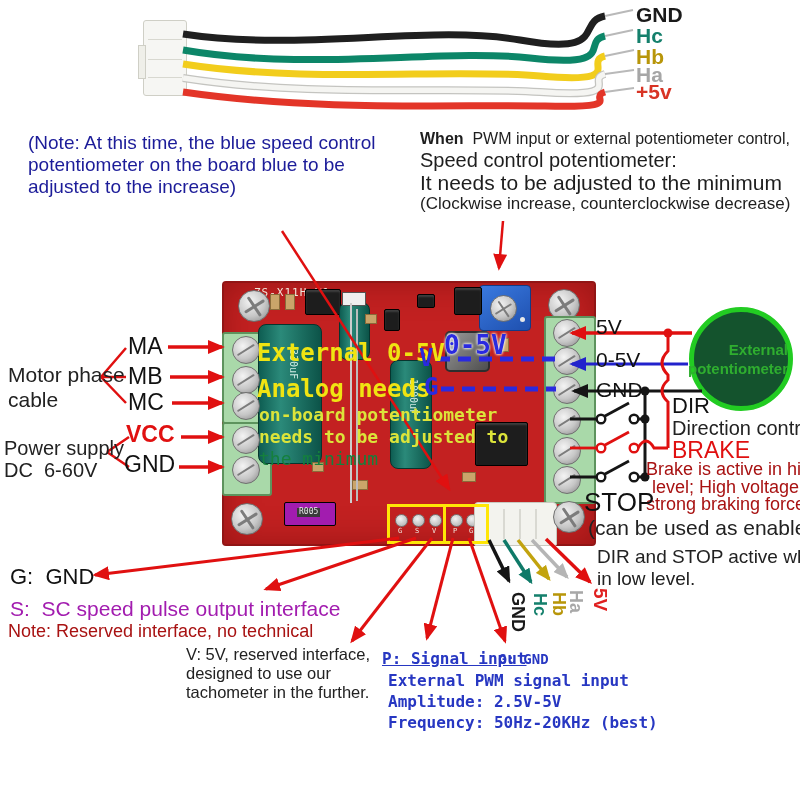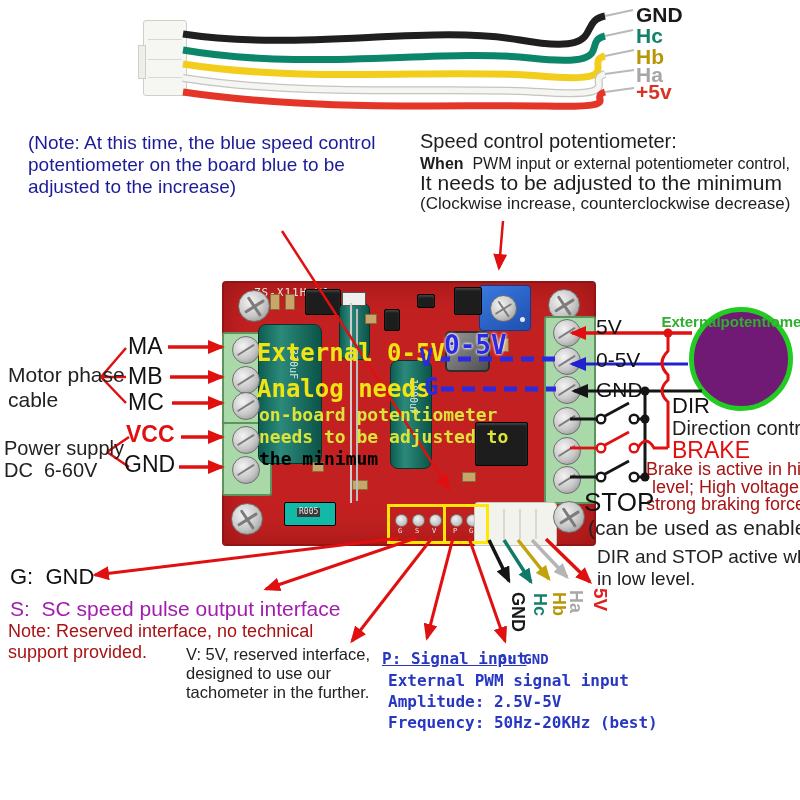--- a/index.html
+++ b/index.html
@@ -24,22 +24,22 @@
   .cap span{color:#cfe9e2;font-family:"DejaVu Sans Mono",monospace;font-size:10px;
          transform:rotate(90deg);transform-origin:left top;white-space:nowrap;}
   .ic{background:#1d1d1d;border:1px solid #000;border-radius:2px;box-shadow:inset 0 2px 2px rgba(255,255,255,.15);}
   .smd{background:#caa56a;border:1px solid #8a6b3a;}
   .ybox{border:3px solid #ffe606;background:transparent;z-index:3;}
   .pad{width:11px;height:11px;border-radius:50%;border:1px solid #777;
        background:radial-gradient(circle at 40% 35%,#f2f2f2,#a9a9a9);}
   .padlbl{color:#f2e9e0;font-size:7px;font-family:"DejaVu Sans Mono",monospace;}
   
   #extpot{position:absolute;left:689px;top:307px;width:94px;height:94px;z-index:3;
-          border:5px solid #22cc22;border-radius:50%;background:#701a75;
-          display:flex;flex-direction:row;align-items:flex-start;justify-content:center;}
+          border:5px solid #22cc22;border-radius:50%;background:#14532d;
+          display:flex;flex-direction:column;align-items:flex-end;justify-content:center;}
   #extpot div{color:#2fae2f;font-size:15px;font-weight:600;line-height:19px;}
   .rot{transform:rotate(90deg);transform-origin:left top;}
 </style>
 </head>
 <body>
 <div id="stage">
 
 <div class="t" style="left:143px;top:20px;width:42px;height:74px;background:#f6f6f3;border:1px solid #cfcfc6;border-radius:3px;z-index:2;">
   <div style="position:absolute;left:4px;top:18px;width:34px;height:1px;background:#d8d8d0;"></div>
   <div style="position:absolute;left:4px;top:38px;width:34px;height:1px;background:#d8d8d0;"></div>
@@ -79,21 +79,21 @@
   <div class="ic" style="left:230px;top:4px;width:26px;height:26px;"></div>
   <div class="ic" style="left:251px;top:139px;width:51px;height:42px;"></div>
   <div style="left:221px;top:48px;width:41px;height:37px;background:linear-gradient(135deg,#9a9a9a,#4e4e4e);border:2px solid #2e2e2e;border-radius:5px;"></div>
   <div class="cap" style="left:34px;top:41px;width:62px;height:138px;">
     <span style="left:40px;top:24px;">330uF</span>
   </div>
   <div class="cap" style="left:166px;top:77px;width:40px;height:107px;">
     <span style="left:28px;top:18px;">1000uF</span>
   </div>
   <div class="cap" style="left:115px;top:19px;width:29px;height:56px;"></div>
-  <div style="left:60px;top:219px;width:50px;height:22px;background:#14b8a6;border:1px solid #000;border-radius:2px;">
+  <div style="left:60px;top:219px;width:50px;height:22px;background:#a21caf;border:1px solid #000;border-radius:2px;">
     <div class="t mono" style="left:12px;top:5px;font-size:8px;color:#e8e8e8;background:#3a3a3a;padding:0 2px;">R005</div>
   </div>
 
   <div class="smd" style="left:46px;top:11px;width:8px;height:14px;"></div>
   <div class="smd" style="left:61px;top:11px;width:8px;height:14px;"></div>
   <div style="left:118px;top:9px;width:22px;height:12px;background:#efefef;border:1px solid #555;"></div>
   <div class="ic" style="left:193px;top:11px;width:16px;height:12px;"></div>
   <div class="smd" style="left:141px;top:31px;width:10px;height:8px;"></div>
   <div class="smd" style="left:275px;top:55px;width:8px;height:12px;"></div>
   <div class="smd" style="left:238px;top:189px;width:12px;height:8px;"></div>
@@ -231,33 +231,33 @@
 <div class="t" style="left:636px;top:63px;font-size:21px;font-weight:600;color:#a6a6a6;z-index:6;">Ha</div>
 <div class="t" style="left:636px;top:80px;font-size:21px;font-weight:600;color:#d83425;z-index:6;">+5v</div>
 
 <div class="t" style="left:28px;top:132px;font-size:19px;line-height:22px;color:#1c1c99;z-index:6;">
   <div>(Note: At this time, the blue speed control</div>
   <div>potentiometer on the board blue to be</div>
   <div>adjusted to the increase)</div>
 </div>
 
 <div class="t" style="left:420px;top:130px;color:#1e1e1e;z-index:6;">
-  <div style="font-size:20px;margin-bottom:3px;">Speed control potentiometer:</div>
   <div style="font-size:16px;line-height:18.5px;">
     <span style="font-weight:700;">When</span><span style="white-space:pre;">  PWM input or external potentiometer control,</span>
   </div>
+  <div style="font-size:20px;margin-bottom:3px;">Speed control potentiometer:</div>
   <div style="font-size:21px;line-height:18.5px;">It needs to be adjusted to the minimum</div>
   <div style="font-size:17px;margin-top:2px;">(Clockwise increase, counterclockwise decrease)</div>
 </div>
 
 <div class="t mono" style="left:257px;top:340px;font-size:24px;font-weight:700;color:#f0e412;z-index:6;">External 0-5V</div>
 <div class="t mono" style="left:257px;top:376px;font-size:24px;font-weight:700;color:#f0e412;z-index:6;">Analog needs</div>
 <div class="t mono" style="left:259px;top:405px;font-size:18px;font-weight:700;color:#dce43a;z-index:6;">on-board potentiometer</div>
 <div class="t mono" style="left:259px;top:427px;font-size:18px;font-weight:700;color:#dce43a;z-index:6;">needs to be adjusted to</div>
-<div class="t mono" style="left:259px;top:449px;font-size:18px;font-weight:700;color:#000000;z-index:6;">the minimum</div>
+<div class="t mono" style="left:259px;top:449px;font-size:18px;font-weight:400;color:#15803d;z-index:6;">the minimum</div>
 
 <div class="t mono" style="left:444px;top:331px;font-size:26px;font-weight:700;color:#2a2ae0;text-shadow:0 0 3px #fff,0 0 3px #fff;z-index:6;">0-5V</div>
 <div class="t mono" style="left:419px;top:345px;font-size:24px;font-weight:700;color:#2a2ae0;z-index:6;">V</div>
 <div class="t mono" style="left:424px;top:374px;font-size:24px;font-weight:700;color:#2a2ae0;z-index:6;">G</div>
 
 <div class="t" style="left:128px;top:334px;font-size:23px;color:#111;z-index:6;">MA</div>
 <div class="t" style="left:128px;top:364px;font-size:23px;color:#111;z-index:6;">MB</div>
 <div class="t" style="left:128px;top:390px;font-size:23px;color:#111;z-index:6;">MC</div>
 <div class="t" style="left:126px;top:422px;font-size:23px;font-weight:600;color:#e01010;z-index:6;">VCC</div>
 <div class="t" style="left:124px;top:452px;font-size:23px;color:#111;z-index:6;">GND</div>
@@ -276,21 +276,20 @@
 <div class="t" style="left:652px;top:477px;font-size:18px;color:#a81212;z-index:6;">level; High voltage and</div>
 <div class="t" style="left:646px;top:494px;font-size:18px;color:#a81212;z-index:6;">strong braking force</div>
 <div class="t" style="left:584px;top:488px;font-size:26px;color:#111;z-index:6;">STOP</div>
 <div class="t" style="left:588px;top:516px;font-size:21px;color:#222;z-index:6;">(can be used as enable)</div>
 <div class="t" style="left:597px;top:546px;font-size:19px;color:#222;z-index:6;">DIR and STOP active when</div>
 <div class="t" style="left:597px;top:568px;font-size:19px;color:#222;z-index:6;">in low level.</div>
 
 <div class="t" style="left:10px;top:565px;font-size:22px;color:#111;white-space:pre;z-index:6;">G:  GND</div>
 <div class="t" style="left:10px;top:597px;font-size:21px;color:#a21caf;white-space:pre;z-index:6;">S:  SC speed pulse output interface</div>
 <div class="t" style="left:8px;top:621px;font-size:18px;color:#a81212;z-index:6;">Note: Reserved interface, no technical</div>
-<div class="t" style="left:8px;top:642px;font-size:18px;color:#a81212;z-index:6;">support provided.</div>
 
 <div class="t" style="left:186px;top:645px;font-size:16.5px;line-height:19px;color:#222;z-index:6;">
   <div>V: 5V, reserved interface,</div>
   <div>designed to use our</div>
   <div>tachometer  in the further.</div>
 </div>
 
 <div class="t mono" style="left:382px;top:650px;font-size:16px;font-weight:700;color:#2737c2;z-index:6;text-decoration:underline;">P: Signal input</div>
 <div class="t mono" style="left:498px;top:652px;font-size:14px;font-weight:700;color:#2737c2;z-index:6;">G: GND</div>
 <div class="t mono" style="left:388px;top:672px;font-size:16px;font-weight:700;color:#2737c2;z-index:6;">External PWM signal input</div>

